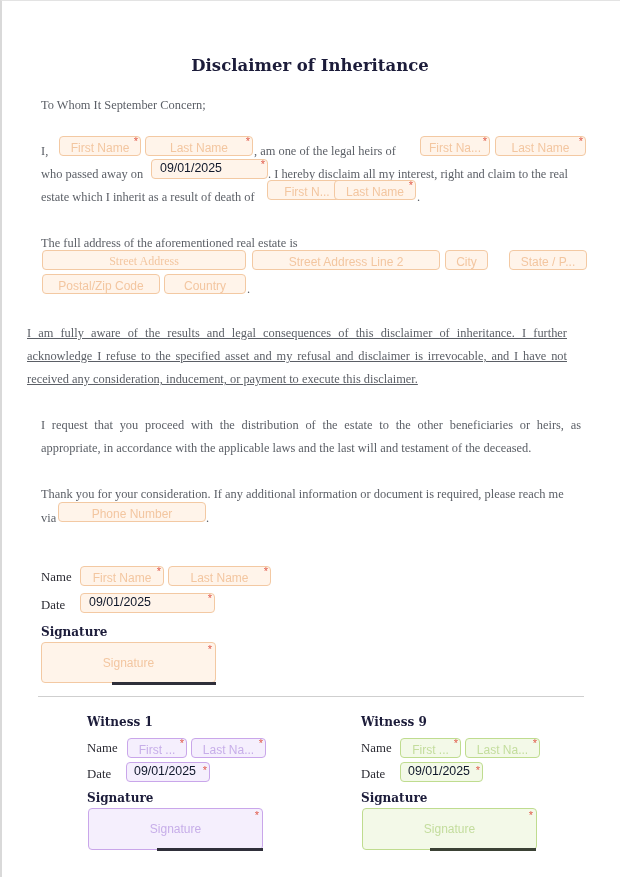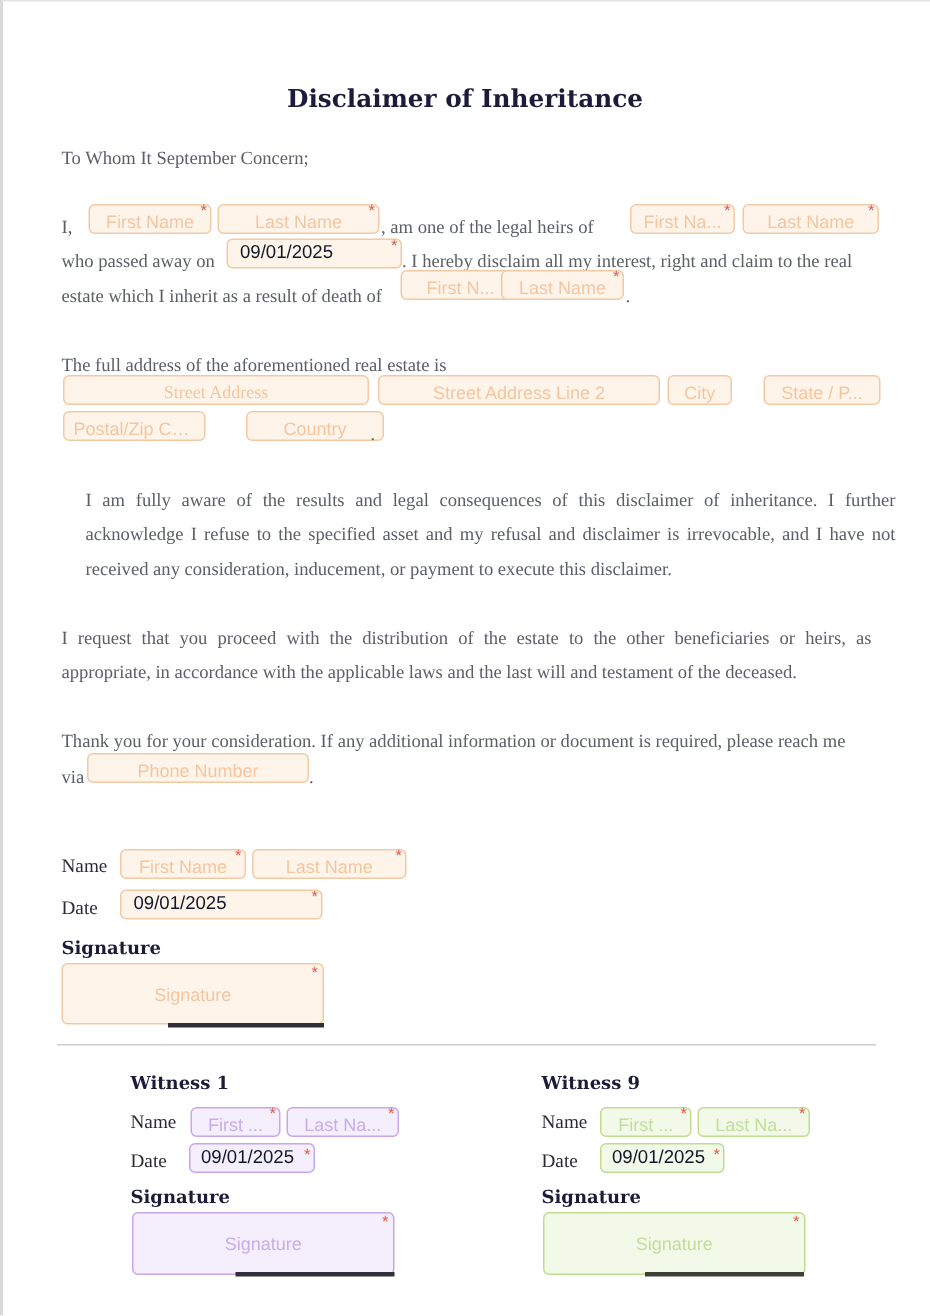--- a/index.html
+++ b/index.html
@@ -115,29 +115,29 @@
 </div>
 <div class="field" style="left:252px; top:250px; width:188px;">
   <span class="ph">Street Address Line 2</span>
 </div>
 <div class="field" style="left:445px; top:250px; width:43px;">
   <span class="ph">City</span>
 </div>
 <div class="field" style="left:509px; top:250px; width:78px;">
   <span class="ph">State / P...</span>
 </div>
-<div class="field" style="left:42px; top:274px; width:95px;">
+<div class="field" style="left:42px; top:274px; width:118px;">
   <span class="ph">Postal/Zip Code</span>
 </div>
-<div class="field" style="left:164px; top:274px; width:92px;">
+<div class="field" style="left:164px; top:274px; width:82px;">
   <span class="ph">Country</span>
 </div>
 <div class="abs text" style="left:247px; top:282px;">.</div>
 
-<div class="abs para" style="left:57px; top:322px; width:540px;">I am fully aware of the results and legal consequences of this disclaimer of inheritance. I further acknowledge I refuse to the specified asset and my refusal and disclaimer is irrevocable, and I have not received any consideration, inducement, or payment to execute this disclaimer.</div>
+<div class="abs para" style="left:27px; top:322px; width:540px;text-decoration:underline;">I am fully aware of the results and legal consequences of this disclaimer of inheritance. I further acknowledge I refuse to the specified asset and my refusal and disclaimer is irrevocable, and I have not received any consideration, inducement, or payment to execute this disclaimer.</div>
 <div class="abs para" style="left:41px; top:414px; width:540px;">I request that you proceed with the distribution of the estate to the other beneficiaries or heirs, as appropriate, in accordance with the applicable laws and the last will and testament of the deceased.</div>
 <div class="abs text" style="left:41px; top:487px;">Thank you for your consideration. If any additional information or document is required, please reach me</div>
 <div class="abs text" style="left:41px; top:511px;">via</div>
 <div class="field" style="left:58px; top:502px; width:148px;">
   <span class="ph">Phone Number</span>
 </div>
 <div class="abs text" style="left:206px; top:511px;">.</div>
 
 <div class="abs label-dark" style="left:41px; top:570px;">Name</div>
 <div class="field" style="left:80px; top:566px; width:84px;">

